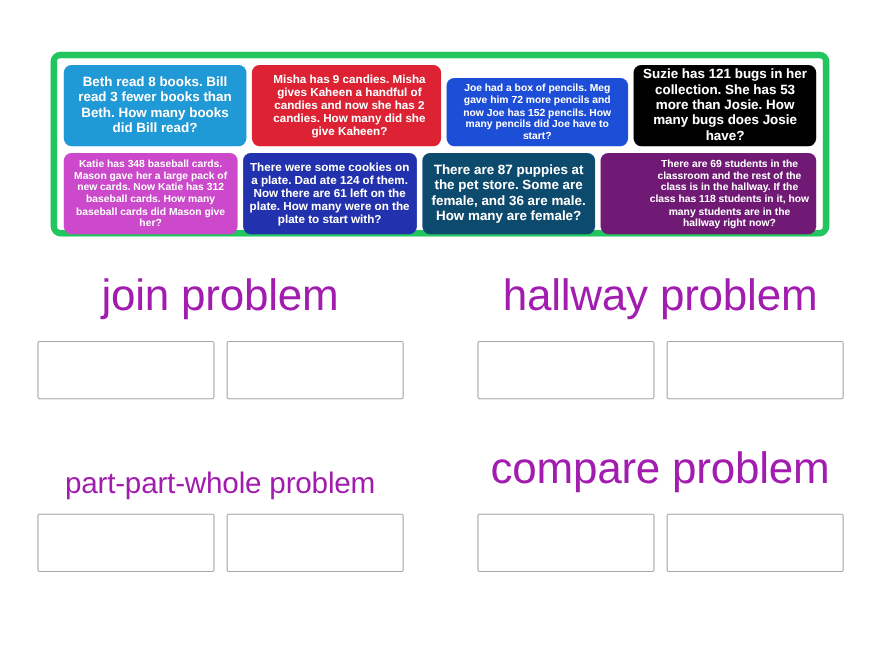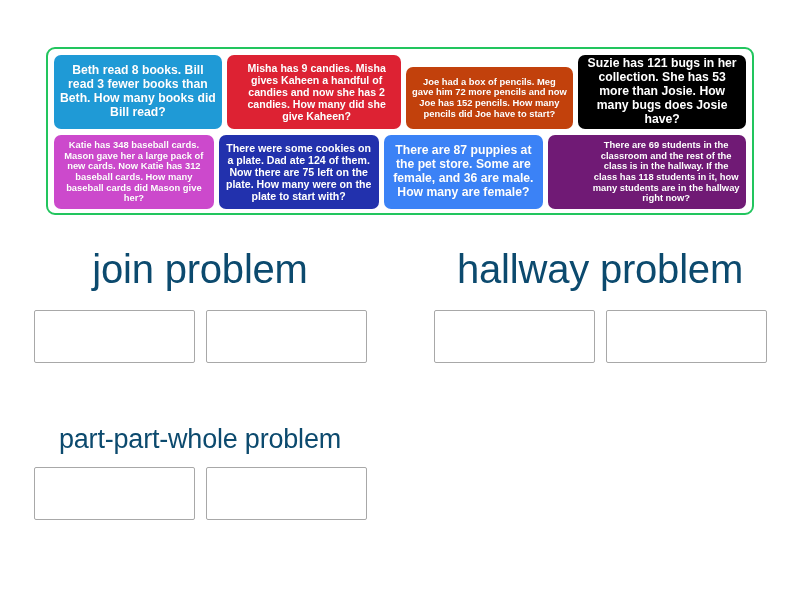--- a/index.html
+++ b/index.html
@@ -17,21 +17,21 @@
   }
 
   
   #tile-tray {
     position: absolute;
     left: 46px;
     top: 47px;
     width: 708px;
     height: 168px;
     box-sizing: border-box;
-    border: 2px solid #22c55e;
+    border: 6px solid #22c55e;
     border-radius: 9px;
     background: #ffffff;
     padding: 6px 6px;
   }
   .tile-row {
     display: flex;
     gap: 5px;
     height: 74px;
   }
   .tile-row + .tile-row { margin-top: 6px; }
@@ -67,21 +67,21 @@
   }
   .cat-row {
     display: flex;
   }
   .category {
     width: 400px;
     box-sizing: border-box;
   }
   .cat-label {
     text-align: center;
-    color: #0c4a6e;
+    color: #a21caf;
     font-weight: normal;
     line-height: 1.06;
     letter-spacing: -0.2px;
   }
   .cat-label.big   { font-size: 40px; }
   .cat-label.small { font-size: 27px; margin-top: 27px; }
 
   .cat-label-wrap {
     height: 74px;
     display: flex;
@@ -112,36 +112,36 @@
 
 <div id="tile-tray">
 
   <div class="tile-row">
     <div class="tile fs-lg" style="background: rgb(31, 154, 214);">
       <span>Beth read 8 books. Bill read 3 fewer books than Beth. How many books did Bill read?</span>
     </div>
     <div class="tile fs-md" style="background: rgb(221, 34, 51); padding-left: 12px;">
       <span>Misha has 9 candies. Misha gives Kaheen a handful of candies and now she has 2 candies. How many did she give Kaheen?</span>
     </div>
-    <div class="tile fs-sm" style="background: #c2410c; margin-top: 12px;">
+    <div class="tile fs-sm" style="background: #1d4ed8; margin-top: 12px;">
       <span>Joe had a box of pencils. Meg gave him 72 more pencils and now Joe has 152 pencils. How many pencils did Joe have to start?</span>
     </div>
     <div class="tile fs-lg" style="background: #000000;">
       <span>Suzie has 121 bugs in her collection. She has 53 more than Josie. How many bugs does Josie have?</span>
     </div>
   </div>
 
   <div class="tile-row">
     <div class="tile fs-sm" style="background: rgb(204, 73, 204);">
       <span>Katie has 348 baseball cards. Mason gave her a large pack of new cards. Now Katie has 312 baseball cards. How many baseball cards did Mason give her?</span>
     </div>
     <div class="tile fs-md" style="background: rgb(34, 49, 173);">
-      <span>There were some cookies on a plate. Dad ate 124 of them. Now there are 75 left on the plate. How many were on the plate to start with?</span>
+      <span>There were some cookies on a plate. Dad ate 124 of them. Now there are 61 left on the plate. How many were on the plate to start with?</span>
     </div>
-    <div class="tile fs-lg" style="background: #3b82f6;">
+    <div class="tile fs-lg" style="background: #0c4a6e;">
       <span>There are 87 puppies at the pet store. Some are female, and 36 are male. How many are female?</span>
     </div>
     <div class="tile fs-sm" style="background: #701a75; padding-left: 44px;">
       <span>There are 69 students in the classroom and the rest of the class is in the hallway. If the class has 118 students in it, how many students are in the hallway right now?</span>
     </div>
   </div>
 
 </div>
 
 <div id="categories">
@@ -175,16 +175,25 @@
     <div class="category">
       <div class="cat-label-wrap">
         <div class="cat-label small">part-part-whole problem</div>
       </div>
       <div class="dropzones">
         <div class="dropzone"></div>
         <div class="dropzone"></div>
       </div>
     </div>
 
+    <div class="category">
+      <div class="cat-label-wrap">
+        <div class="cat-label big">compare problem</div>
+      </div>
+      <div class="dropzones">
+        <div class="dropzone"></div>
+        <div class="dropzone"></div>
+      </div>
+    </div>
 
   </div>
 
 </div>
 
 </body></html>

